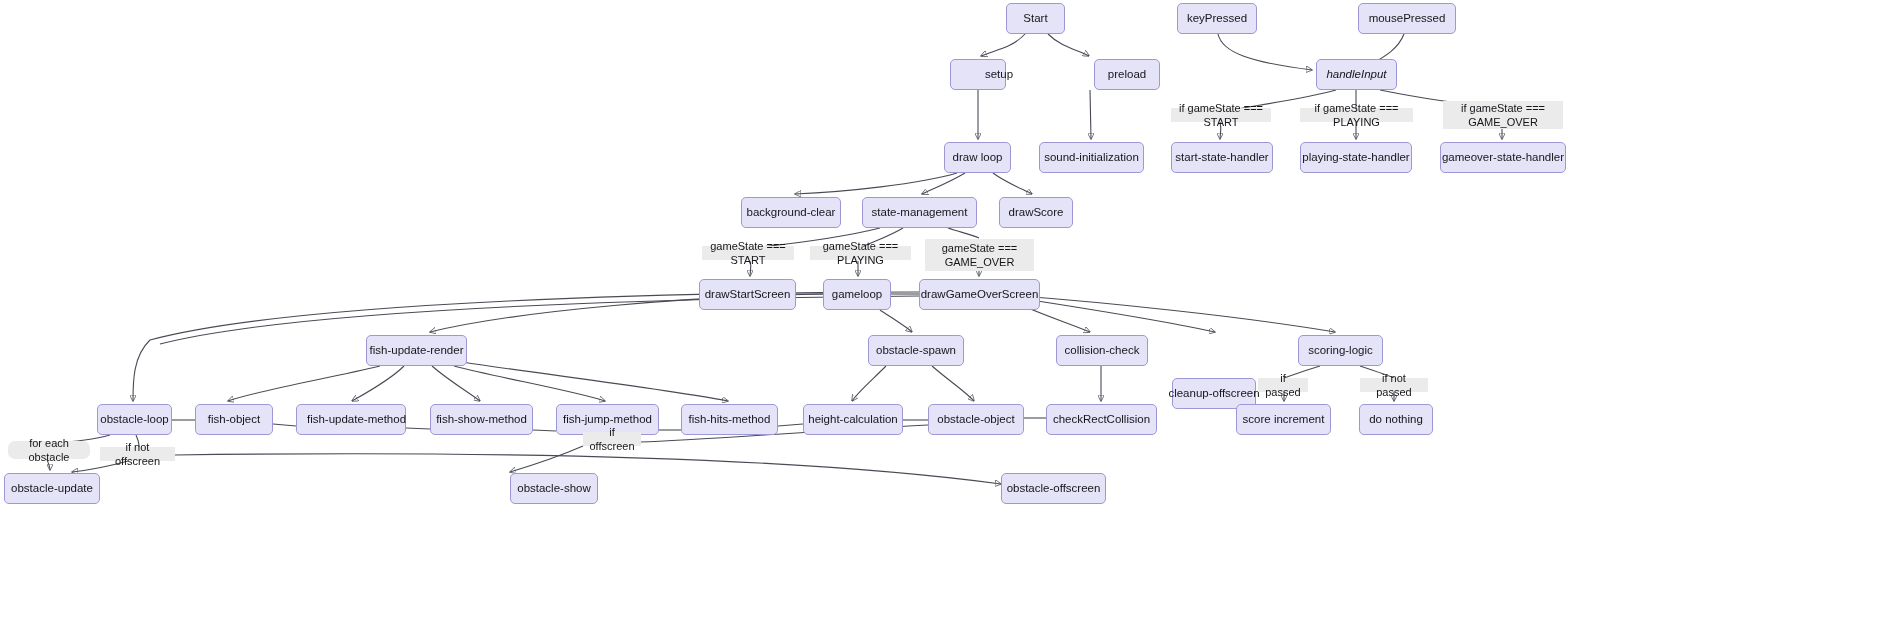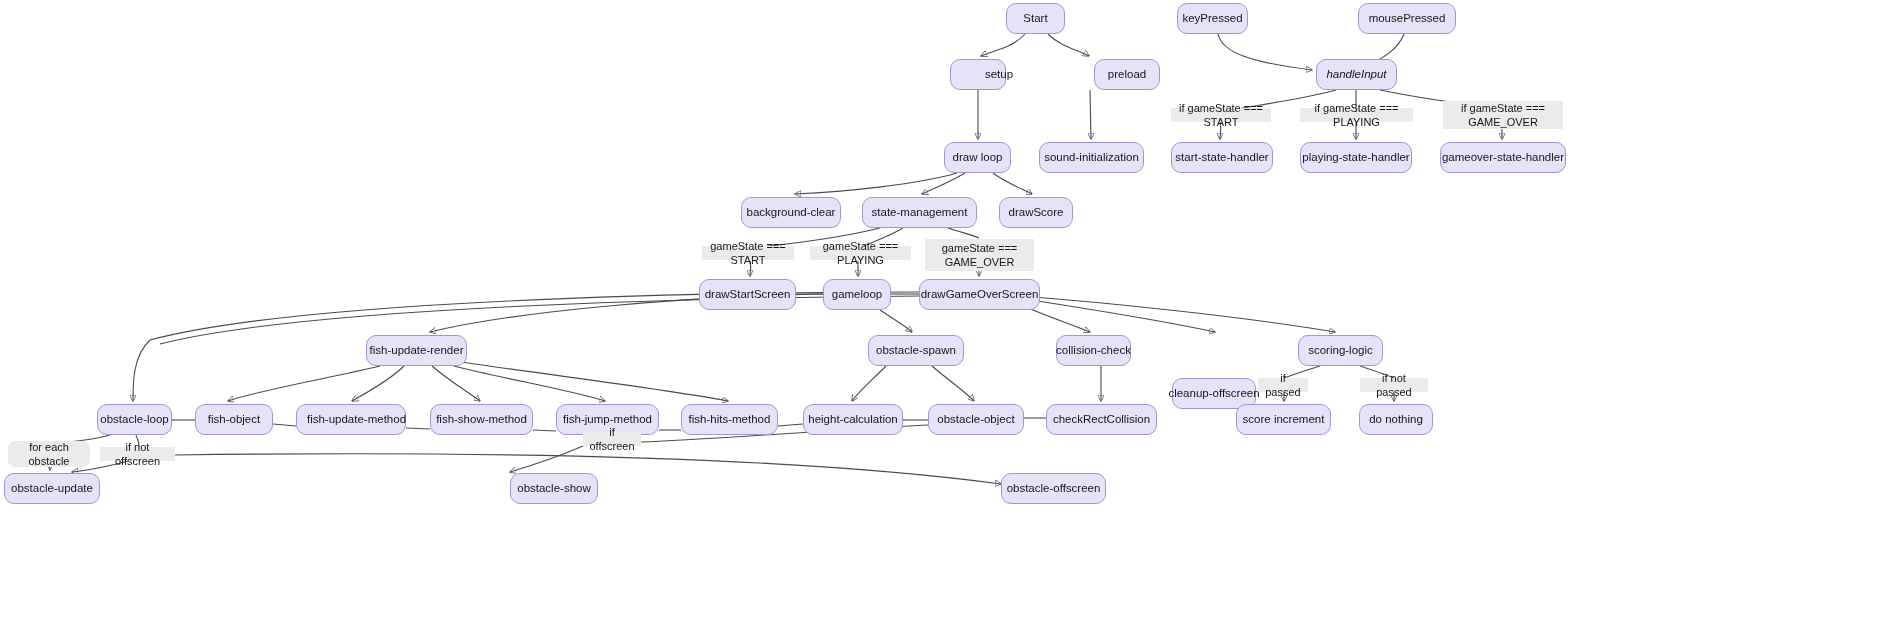--- a/index.html
+++ b/index.html
@@ -26,21 +26,21 @@
   #edges path {
     fill: none;
     stroke: #4a4a56;
     stroke-width: 1.1px;
   }
   .node {
     position: absolute;
     box-sizing: border-box;
     background: #e5e3f7;
     border: 1px solid #9d98d4;
-    border-radius: 10px;
+    border-radius: 5px;
     display: flex;
     align-items: center;
     justify-content: center;
     text-align: center;
     color: #15161a;
     font-size: 11.5px;
     line-height: 1.25;
     padding: 2px 6px;
     white-space: nowrap;
     z-index: 2;
@@ -145,37 +145,37 @@
       <path d="M778,426 L803,424"></path>
       <path d="M903,420 L928,420"></path>
       <path d="M1024,418 L1046,418"></path>
       <path d="M796,294 L823,294"></path>
       <path d="M891,294 L919,294"></path>
     </g>
   </svg>
 <div class="node" style="left: 1006px; top: 3px; width: 59px; height: 31px;">Start</div>
     <div class="node" style="left: 950px; top: 59px; width: 56px; height: 31px; padding-left: 48px;">setup</div>
     <div class="node" style="left: 1057px; top: 59px; width: 66px; height: 31px; margin-left: 37px;">preload</div>
-    <div class="node" style="left: 1177px; top: 3px; width: 71px; height: 31px;">keyPressed</div>
+    <div class="node" style="left: 1177px; top: 3px; width: 80px; height: 31px;">keyPressed</div>
     <div class="node" style="left: 1358px; top: 3px; width: 98px; height: 31px;">mousePressed</div>
     <div class="node" style="left: 1316px; top: 59px; width: 81px; height: 31px; font-style: italic;">handleInput</div>
     <div class="node" style="left: 944px; top: 142px; width: 67px; height: 31px;">draw loop</div>
     <div class="node" style="left: 1039px; top: 142px; width: 105px; height: 31px;">sound-initialization</div>
     <div class="node" style="left: 1171px; top: 142px; width: 102px; height: 31px;">start-state-handler</div>
     <div class="node" style="left: 1300px; top: 142px; width: 112px; height: 31px;">playing-state-handler</div>
     <div class="node" style="left: 1440px; top: 142px; width: 126px; height: 31px;">gameover-state-handler</div>
     <div class="node" style="left: 741px; top: 197px; width: 100px; height: 31px;">background-clear</div>
     <div class="node" style="left: 862px; top: 197px; width: 115px; height: 31px;">state-management</div>
     <div class="node" style="left: 999px; top: 197px; width: 74px; height: 31px;">drawScore</div>
     <div class="node" style="left: 699px; top: 279px; width: 97px; height: 31px;">drawStartScreen</div>
     <div class="node" style="left: 823px; top: 279px; width: 68px; height: 31px;">gameloop</div>
     <div class="node" style="left: 919px; top: 279px; width: 121px; height: 31px;">drawGameOverScreen</div>
     <div class="node" style="left: 366px; top: 335px; width: 101px; height: 31px;">fish-update-render</div>
     <div class="node" style="left: 868px; top: 335px; width: 96px; height: 31px;">obstacle-spawn</div>
-    <div class="node" style="left: 1056px; top: 335px; width: 75px; height: 31px;">collision-check</div>
+    <div class="node" style="left: 1056px; top: 335px; width: 92px; height: 31px;">collision-check</div>
     <div class="node" style="left: 1172px; top: 350px; width: 84px; height: 31px; margin-top: 28px;">cleanup-offscreen</div>
     <div class="node" style="left: 1298px; top: 335px; width: 85px; height: 31px;">scoring-logic</div>
     <div class="node" style="left: 97px; top: 404px; width: 75px; height: 31px;">obstacle-loop</div>
     <div class="node" style="left: 195px; top: 404px; width: 78px; height: 31px;">fish-object</div>
     <div class="node" style="left: 296px; top: 404px; width: 110px; height: 31px; padding-left: 17px;">fish-update-method</div>
     <div class="node" style="left: 430px; top: 404px; width: 103px; height: 31px;">fish-show-method</div>
     <div class="node" style="left: 556px; top: 404px; width: 103px; height: 31px;">fish-jump-method</div>
     <div class="node" style="left: 681px; top: 404px; width: 97px; height: 31px;">fish-hits-method</div>
     <div class="node" style="left: 803px; top: 404px; width: 100px; height: 31px;">height-calculation</div>
     <div class="node" style="left: 928px; top: 404px; width: 96px; height: 31px;">obstacle-object</div>
@@ -188,16 +188,16 @@
     <div class="elabel" style="left: 1171px; top: 108px; width: 100px; height: 14px;">if gameState === START</div>
     <div class="elabel" style="left: 1300px; top: 108px; width: 113px; height: 14px;">if gameState === PLAYING</div>
     <div class="elabel" style="left: 1443px; top: 101px; width: 120px; height: 28px;">if gameState ===
 GAME_OVER</div>
     <div class="elabel" style="left: 702px; top: 246px; width: 92px; height: 14px;">gameState === START</div>
     <div class="elabel" style="left: 810px; top: 246px; width: 101px; height: 14px;">gameState === PLAYING</div>
     <div class="elabel" style="left: 925px; top: 239px; width: 109px; height: 32px;">gameState ===
 GAME_OVER</div>
     <div class="elabel" style="left: 1258px; top: 378px; width: 50px; height: 14px;">if passed</div>
     <div class="elabel" style="left: 1360px; top: 378px; width: 68px; height: 14px;">if not passed</div>
-    <div class="elabel" style="left: 8px; top: 441px; width: 82px; height: 26px; border-radius: 7px;">for each obstacle</div>
+    <div class="elabel" style="left: 8px; top: 441px; width: 82px; height: 18px; border-radius: 7px;">for each obstacle</div>
     <div class="elabel" style="left: 100px; top: 447px; width: 75px; height: 14px;">if not offscreen</div>
     <div class="elabel" style="left: 583px; top: 432px; width: 58px; height: 14px;">if offscreen</div>
   </div>
 
 </body></html>

